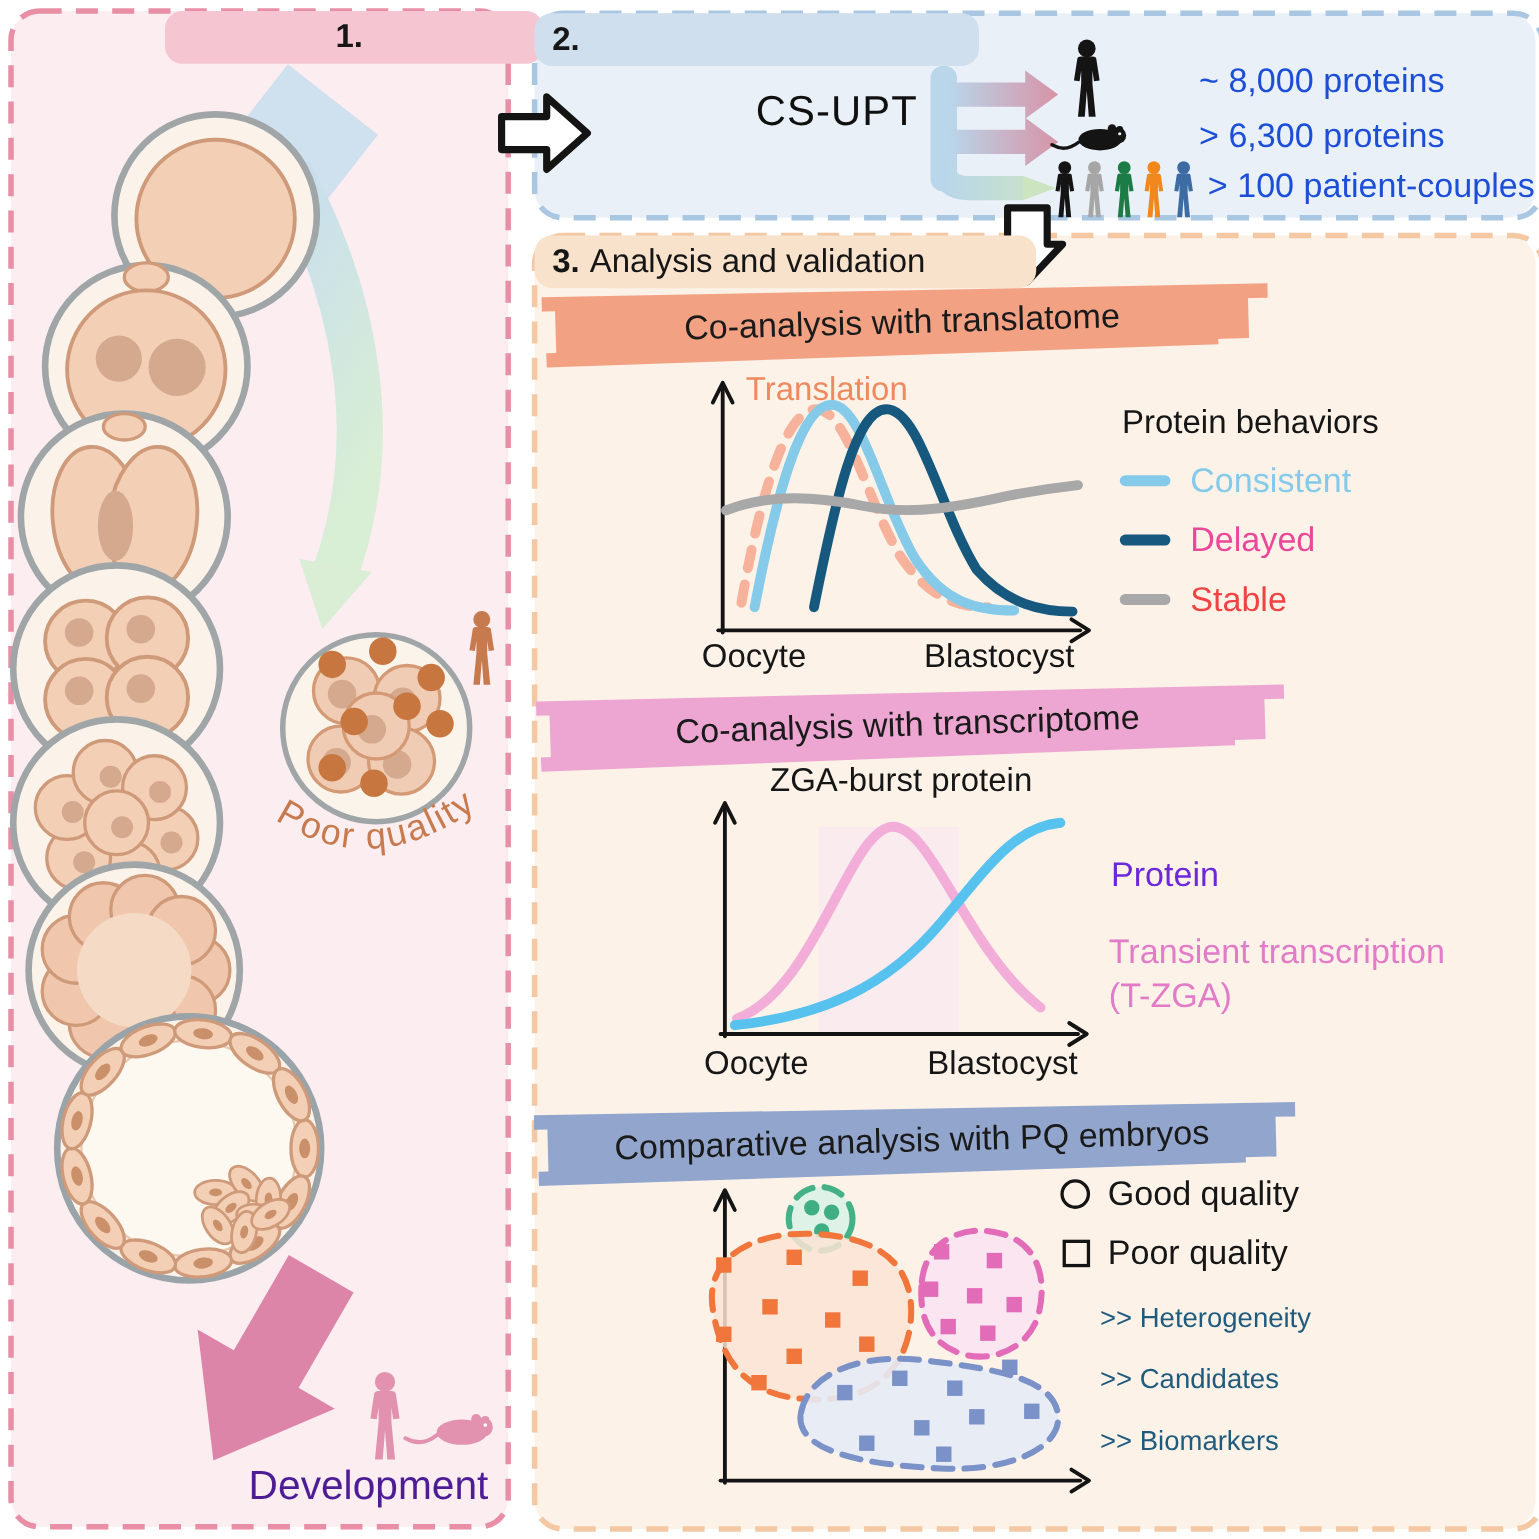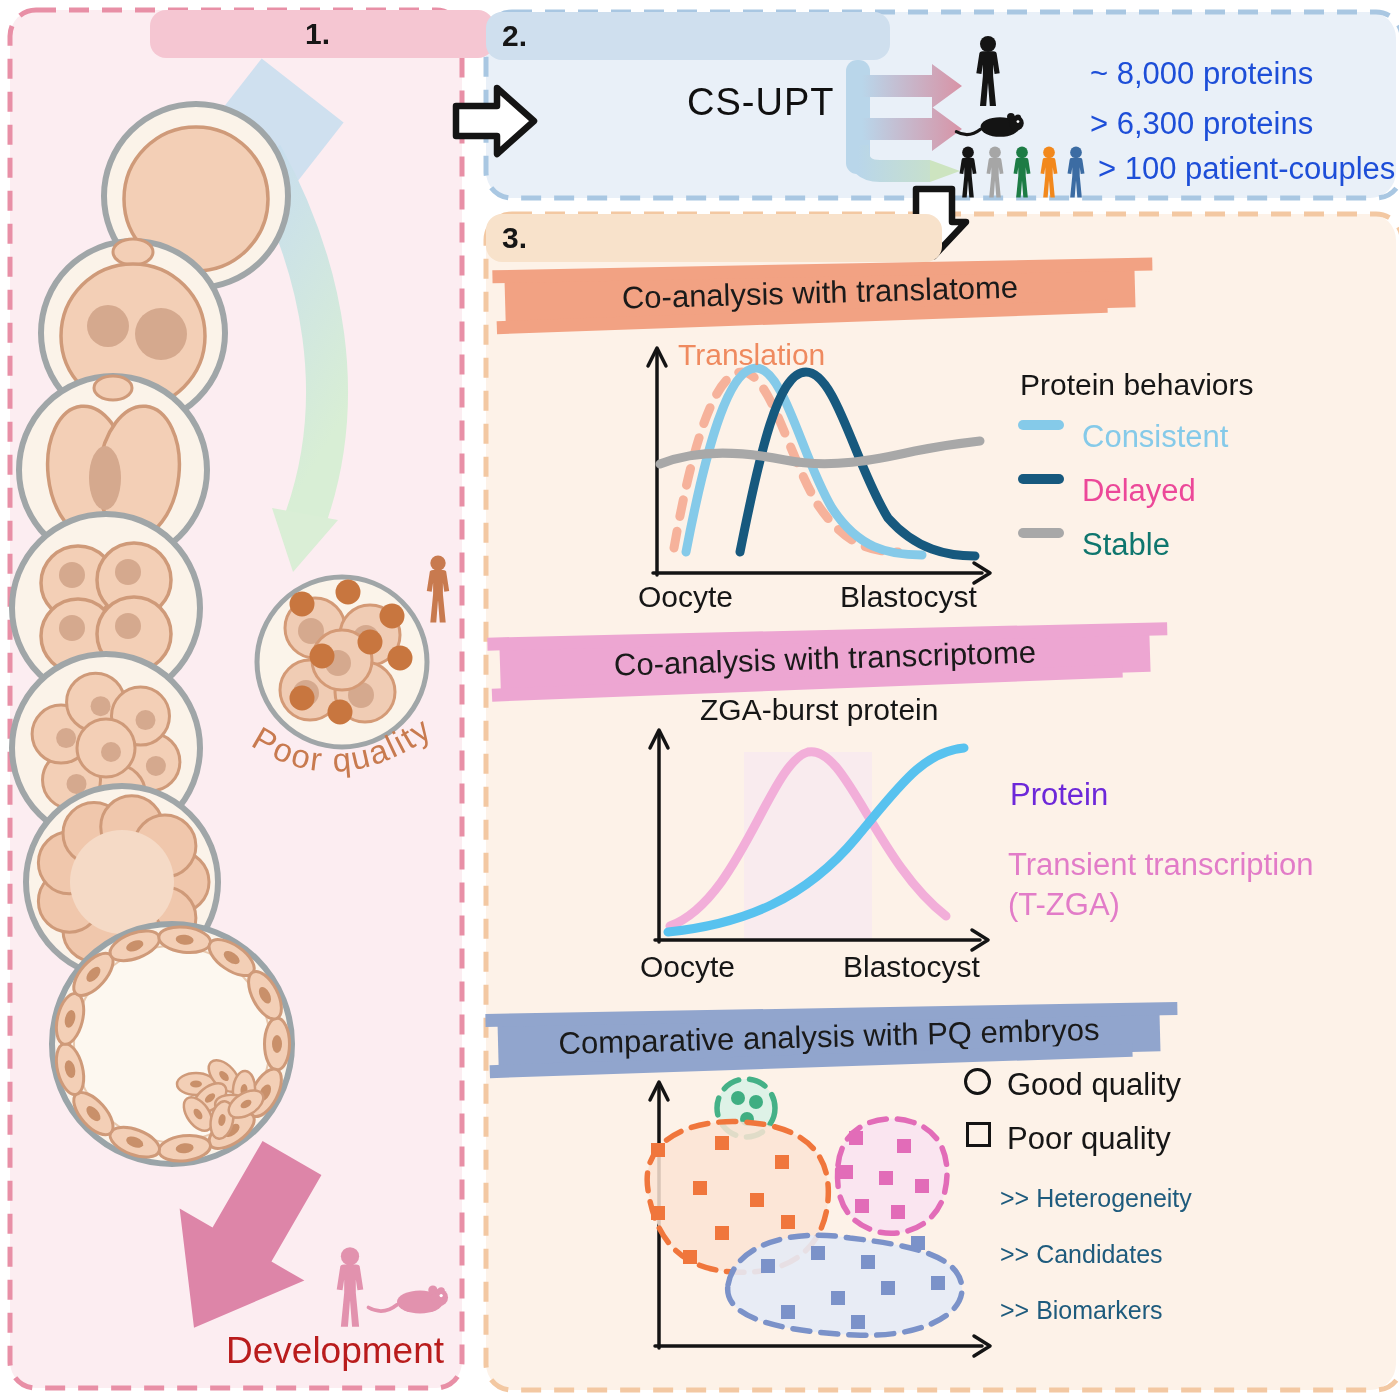--- a/index.html
+++ b/index.html
@@ -22,28 +22,28 @@
   .bar::after{content:"";position:absolute;left:-9px;right:28px;bottom:-7px;height:13px;background:inherit;transform:rotate(-.4deg)}
   #bar1{left:505px;top:270px;width:630px;background:#f2a283;transform:rotate(-1.6deg)}
   #bar2{left:500px;top:636px;width:650px;background:#eda6d2;transform:rotate(-1.8deg)}
   #bar3{left:498px;top:1014px;width:662px;background:#91a5cd;transform:rotate(-1.5deg)}
   .f31{font-size:31px}.f30{font-size:30px}
   .ital{}
   .ctr{text-align:left}
   #csupt{left:687px;top:81px;font-size:38px;letter-spacing:1px;color:#101010}
   .outlbl{font-size:31px;color:#1d4ed8}
   #translation-lbl{left:678px;top:338px;font-size:30px;color:#ef8a5f}
-  .legend-row{display:flex;align-items:flex-start}
+  .legend-row{display:flex;align-items:center}
   .sw{width:46px;height:10px;border-radius:6px;margin-right:18px}
   #protein-lbl{left:1010px;top:778px;font-size:31px;color:#6d28d9}
   .tzga{font-size:31px;color:#e27cc8}
   .sym-circle{width:21px;height:21px;border:3.5px solid #141414;border-radius:50%}
   .sym-square{width:19px;height:19px;border:3.5px solid #141414}
   .result{font-size:25px;color:#1e5b7d}
-  #dev-lbl{left:226px;top:1330px;font-size:37px;color:#b91c1c}
+  #dev-lbl{left:226px;top:1330px;font-size:37px;color:#4c1d95}
 </style>
 </head>
 <body>
 
 <div class="panel" id="p1"></div>
 <div class="panel" id="p2"></div>
 <div class="panel" id="p3"></div>
 
 <svg id="art" width="1399" height="1399" viewBox="0 0 1399 1399">
   <defs>
@@ -336,20 +336,21 @@
 </svg>
 
 <div class="ov hdr" id="h1">
   <span class="num">1.</span>
 </div>
 <div class="ov hdr" id="h2">
   <span class="num">2.</span>
 </div>
 <div class="ov hdr" id="h3">
   <span class="num">3.</span>
+  <span>Analysis and validation</span>
 </div>
 
 <div class="ov" id="csupt">CS-UPT</div>
 <div class="ov outlbl" style="left:1090px;top:57px">~ 8,000 proteins</div>
 <div class="ov outlbl" style="left:1090px;top:107px">&gt; 6,300 proteins</div>
 <div class="ov outlbl" style="left:1098px;top:152px">&gt; 100 patient-couples</div>
 
 <div class="ov bar" id="bar1">
   <span>Co-analysis with translatome</span>
 </div>
@@ -361,21 +362,21 @@
 <div class="ov legend-row" style="left:1018px;top:420px">
   <span class="sw" style="background:#85cae9"></span>
   <span class="f31" style="color:#85cae9">Consistent</span>
 </div>
 <div class="ov legend-row" style="left:1018px;top:474px">
   <span class="sw" style="background:#17597e"></span>
   <span class="f31" style="color:#ec4899">Delayed</span>
 </div>
 <div class="ov legend-row" style="left:1018px;top:528px">
   <span class="sw" style="background:#a8a8a8"></span>
-  <span class="f31" style="color:#0f766e">Stable</span>
+  <span class="f31" style="color:#ef4444">Stable</span>
 </div>
 
 <div class="ov bar" id="bar2">
   <span>Co-analysis with transcriptome</span>
 </div>
 <div class="ov f30 ital" style="left:700px;top:693px">ZGA-burst protein</div>
 <div class="ov" id="protein-lbl">Protein</div>
 <div class="ov tzga" style="left:1008px;top:848px">Transient transcription</div>
 <div class="ov tzga" style="left:1008px;top:888px">(T-ZGA)</div>
 <div class="ov f30 ctr" style="left:640px;top:950px;width:120px">Oocyte</div>

